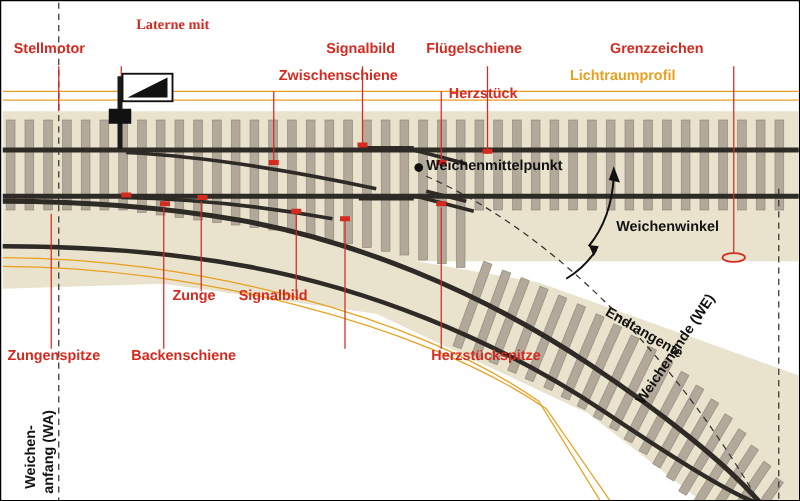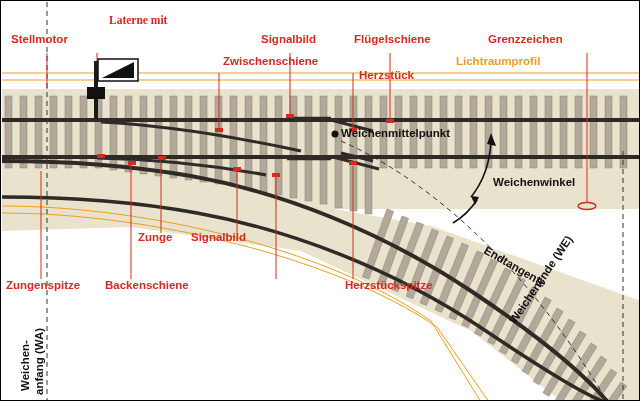--- a/index.html
+++ b/index.html
@@ -247,21 +247,21 @@
         <rect x="97" y="58" width="40" height="22" fill="#ffffff" stroke="#111111" stroke-width="1.5"></rect>
         <path d="M101,77 L133,61 L133,77 Z" fill="#111111"></path>
         <rect x="86" y="86" width="18" height="12" fill="#111111"></rect>
       </g>
     </g>
   </svg>
 
   <div class="lbl" style="left:10px; top:32px;">Stellmotor</div>
   <div class="lbl center" style="left:108px; top:13px;font-family:Liberation Serif, serif;">Laterne mit</div>
   <div class="lbl" style="left:260px; top:32px;">Signalbild</div>
-  <div class="lbl" style="left:340px; top:32px;margin-left:13px;">Flügelschiene</div>
+  <div class="lbl" style="left:340px; top:32px;">Flügelschiene</div>
   <div class="lbl" style="left:487px; top:32px;">Grenzzeichen</div>
 
   <div class="lbl" style="left:222px; top:54px;">Zwischenschiene</div>
   <div class="lbl" style="left:358px; top:54px;margin-top:14px;">Herzstück</div>
   <div class="lbl orange" style="left:455px; top:54px;">Lichtraumprofil</div>
 
   <div class="lbl black" style="left:340px; top:126px;">Weichenmittelpunkt</div>
   <div class="lbl black" style="left:492px; top:175px;">Weichenwinkel</div>
 
   <div class="lbl" style="left:137px; top:230px;">Zunge</div>

